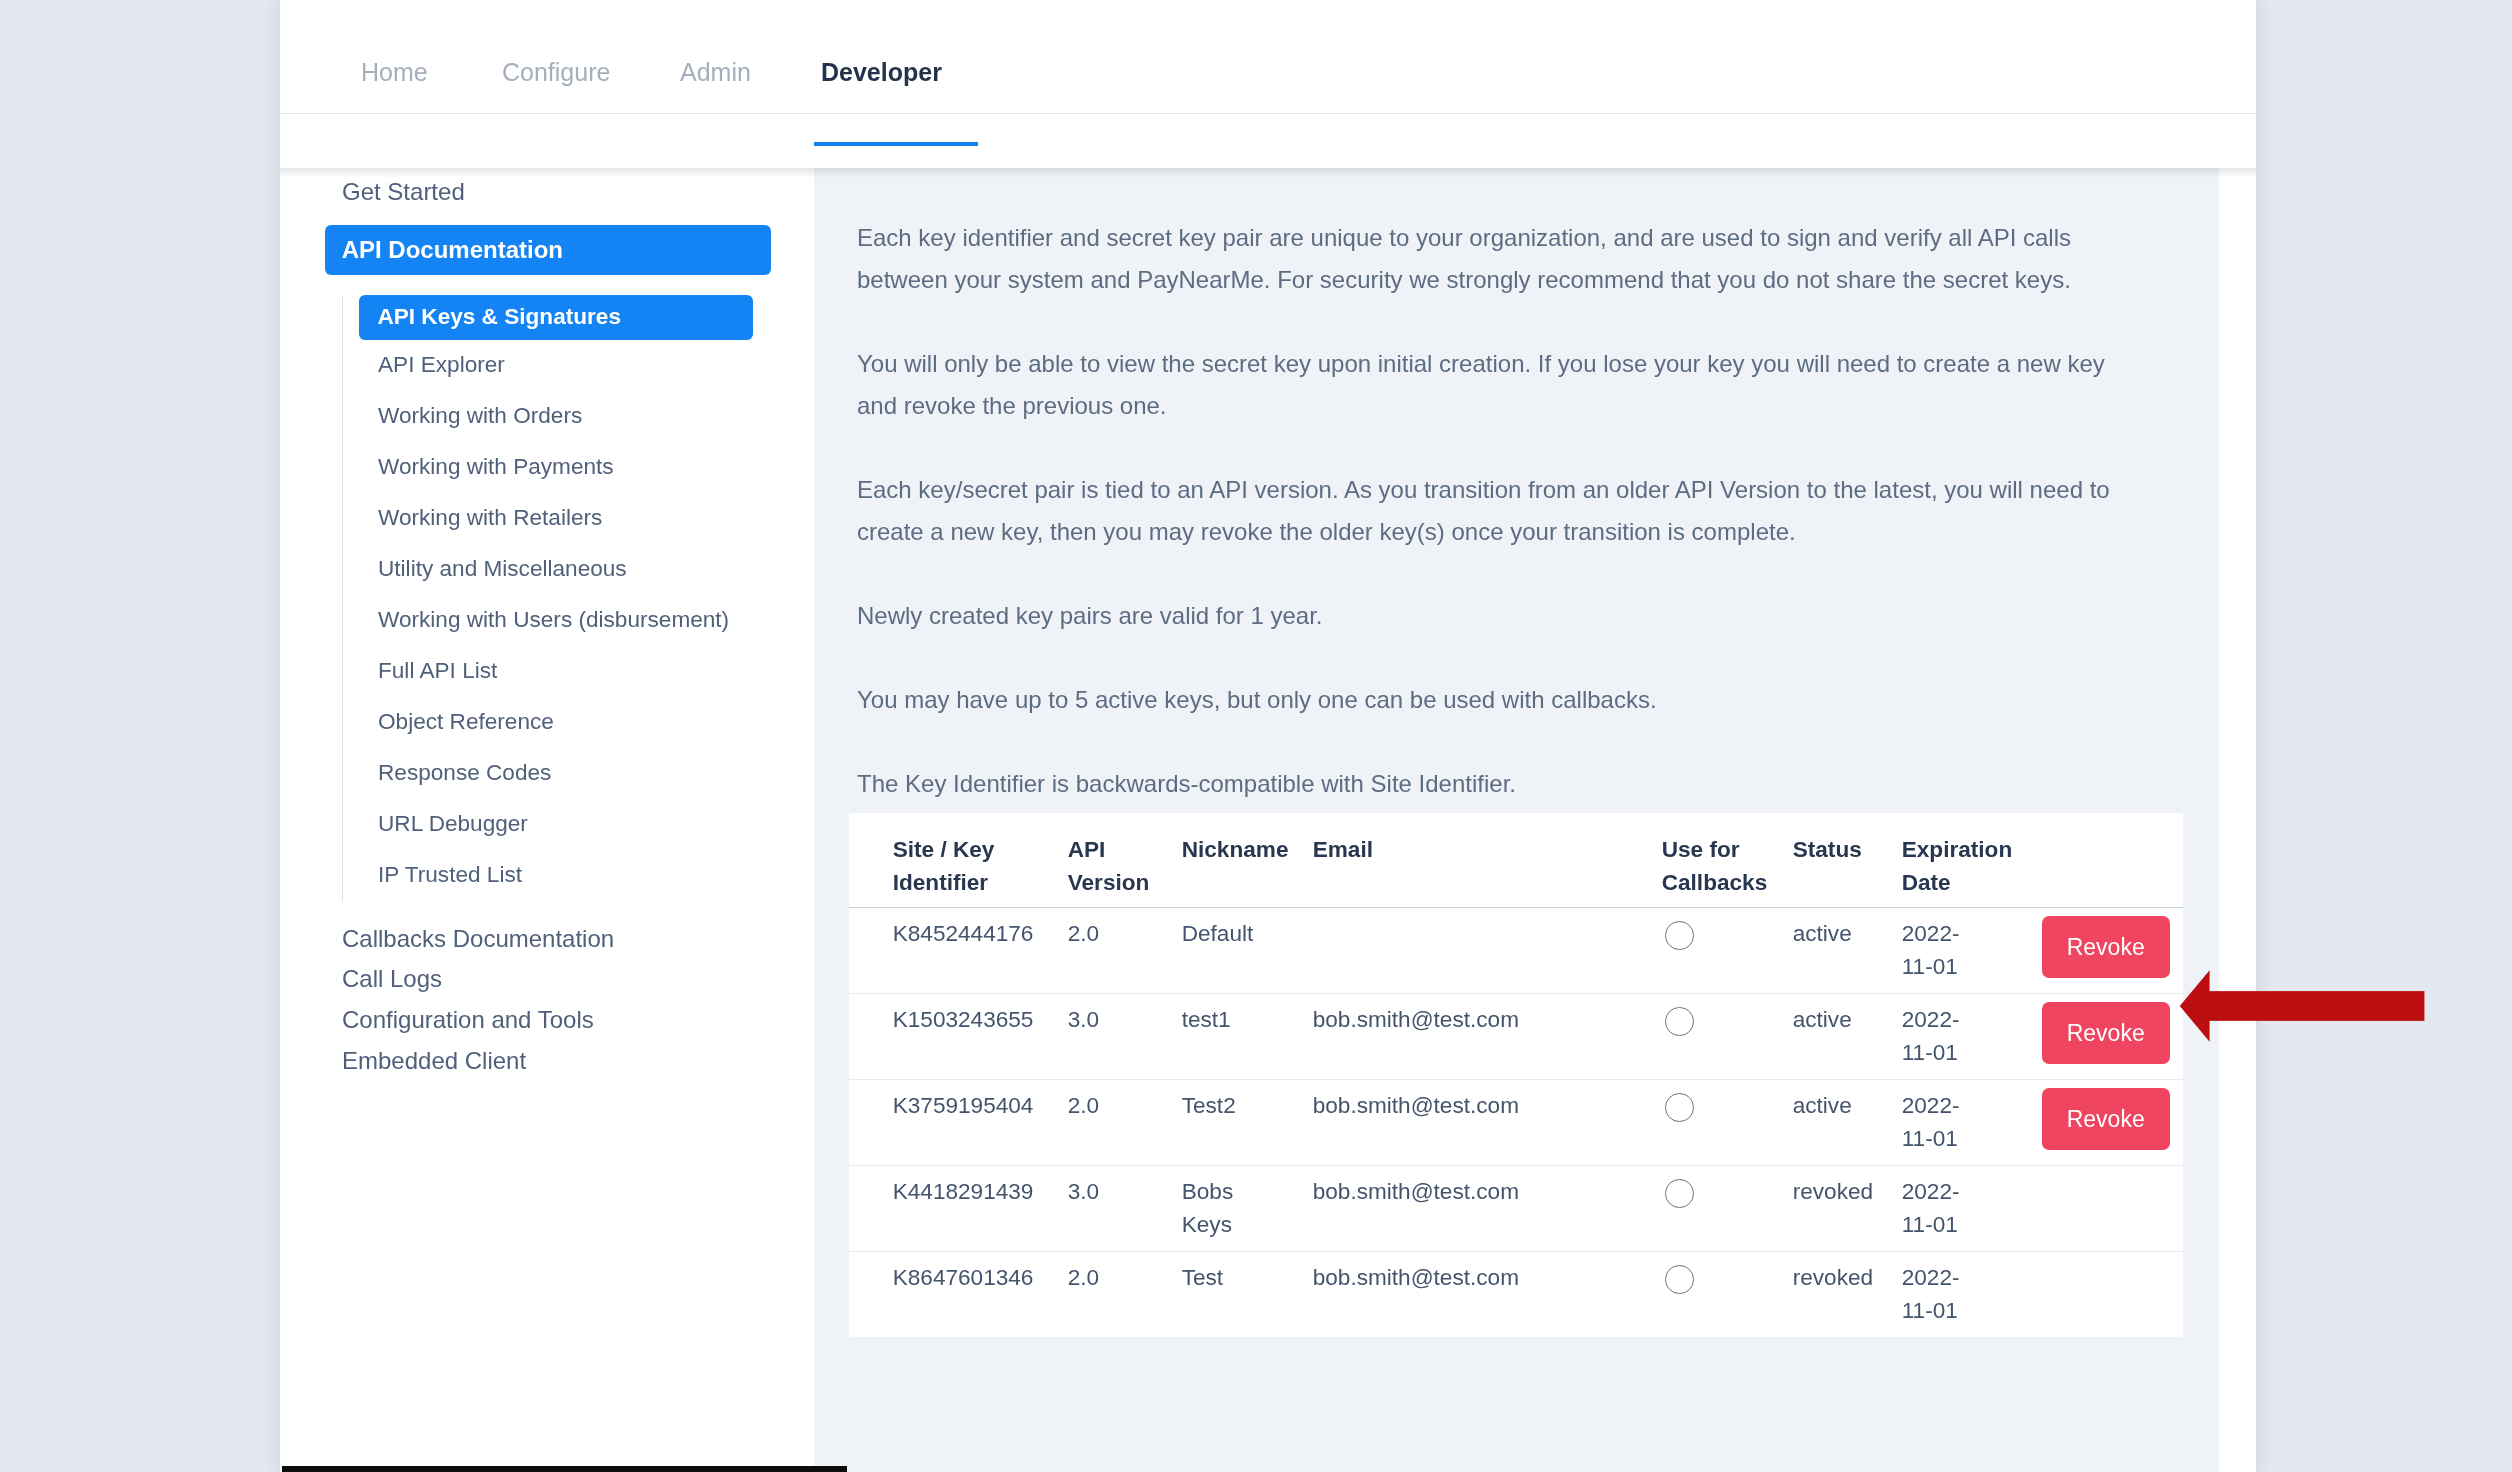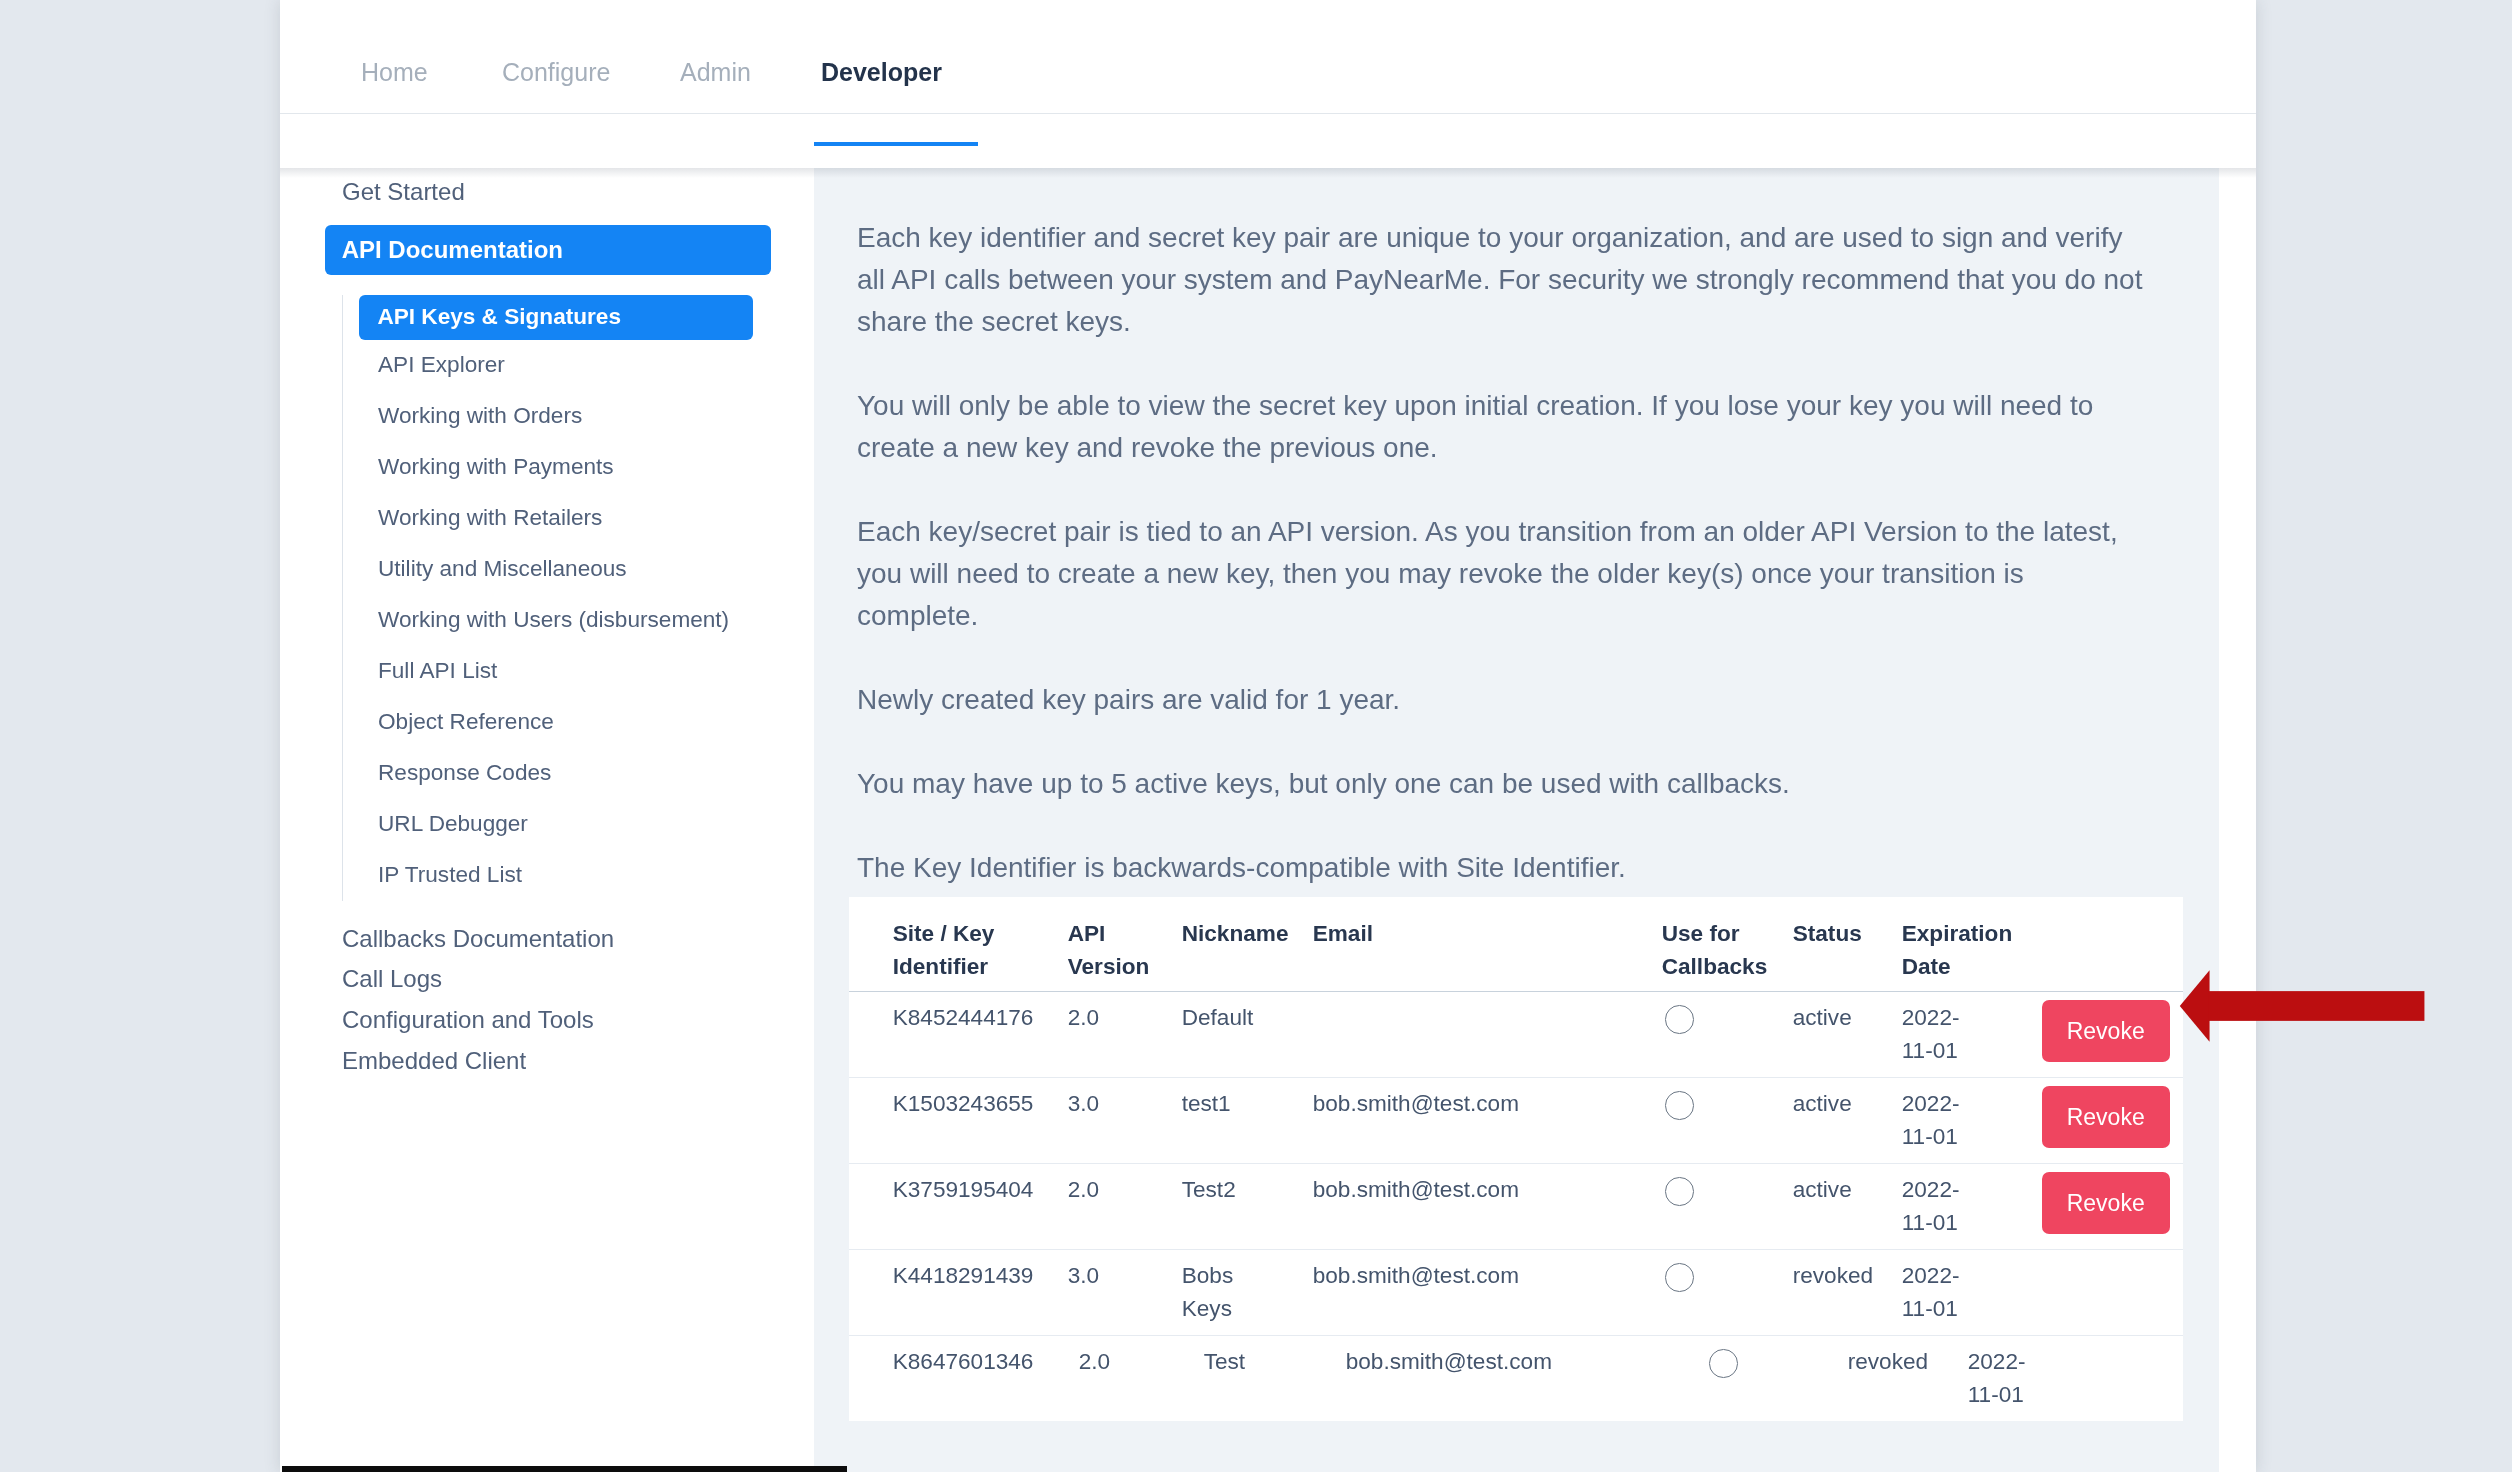--- a/index.html
+++ b/index.html
@@ -86,37 +86,37 @@
   
   .main {
     position: absolute; left: 534px; top: 168px;
     width: 1405px; height: 1304px;
     background: var(--content-bg, #eff3f7);
     padding: 49px 0 0 43px;
   }
   .para {
     max-width: 1288px;
     margin: 0 0 42px 0;
-    font-size: 28px; line-height: 42px; color: #5d6c83;
+    font-size: 24px; line-height: 42px; color: #5d6c83;
   }
   .para:last-of-type { margin-bottom: 7.7px; }
 
   
   .keys-table {
     width: 1334px; margin-left: -8.3px;
     background: #fff;
   }
   .trow {
     display: grid;
     grid-template-columns: 175px 114px 131px 349px 131px 109px 140px 142px;
     padding-left: 44px;
     border-bottom: 1.8px solid #e6ebf1;
     align-items: start;
   }
-  .trow:last-child { border-bottom: none; gap: 11px; }
+  .trow:last-child { border-bottom: none; }
   .trow.thead { border-bottom: 1.8px solid #c8d2dc; }
   .cell {
     padding: 9.5px 18px 9.5px 0;
     font-size: 22.6px; line-height: 33px; color: #44546c;
     overflow-wrap: break-word;
   }
   .thead .cell {
     padding: 20px 18px 8.3px 0;
     font-weight: 700; color: #28374f;
   }

